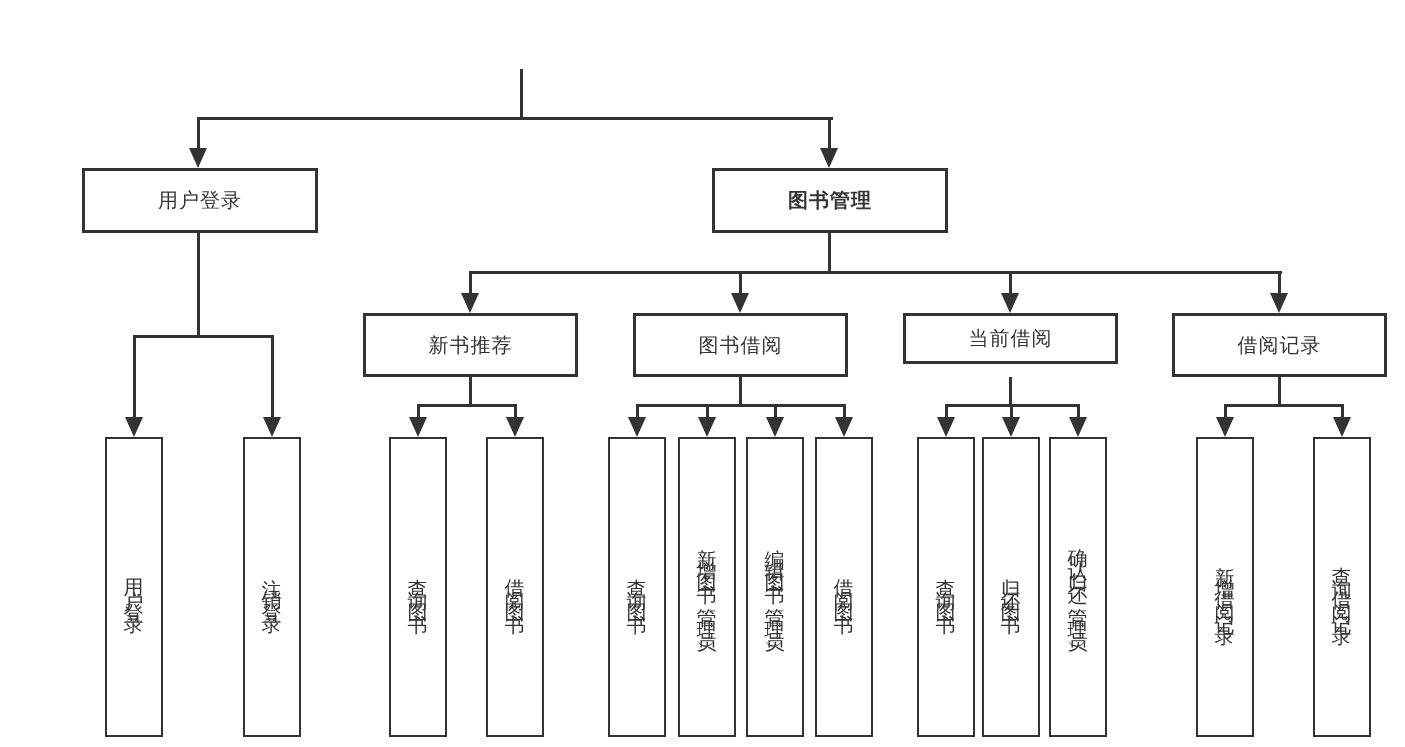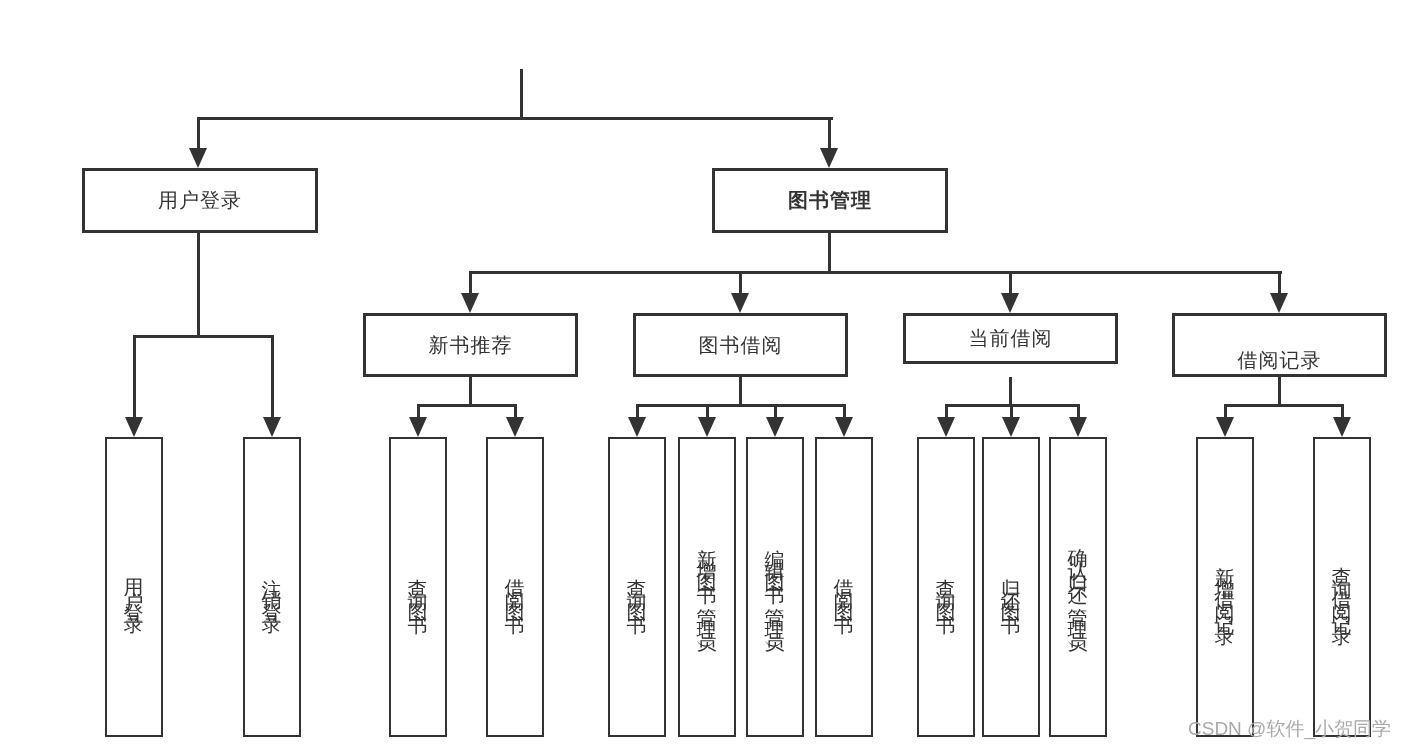--- a/index.html
+++ b/index.html
@@ -118,21 +118,21 @@
 
   <div class="box" style="left:633px;top:313px;width:215px;height:64px;">
     <span>图书借阅</span>
   </div>
   <div class="box" style="left:363px;top:313px;width:215px;height:64px;">
     <span>新书推荐</span>
   </div>
   <div class="box" style="left:903px;top:313px;width:215px;height:51px;">
     <span>当前借阅</span>
   </div>
-  <div class="box" style="left:1172px;top:313px;width:215px;height:64px;align-items:flex-end;">
+  <div class="box" style="left:1172px;top:313px;width:215px;height:64px;">
     <span>借阅记录</span>
   </div>
 
   <div class="vline" style="left:469px;top:377px;height:30px;"></div>
   <div class="hline" style="left:417px;top:404px;width:100px;"></div>
   <div class="vline" style="left:417px;top:404px;height:15px;"></div>
   <div class="arrow" style="left:409px;top:417px;"></div>
   <div class="vline" style="left:514px;top:404px;height:15px;"></div>
   <div class="arrow" style="left:506px;top:417px;"></div>
 
@@ -200,15 +200,14 @@
     <span>确认归还（管理员）</span>
   </div>
 
   <div class="vbox" style="left:1196px;top:437px;width:58px;height:300px;">
     <span>新增借阅记录</span>
   </div>
   <div class="vbox" style="left:1313px;top:437px;width:58px;height:300px;">
     <span>查询借阅记录</span>
   </div>
 
-  <div class="watermark">CSDN @软件_小贺同学</div>
 
 </div>
 
 </body></html>

